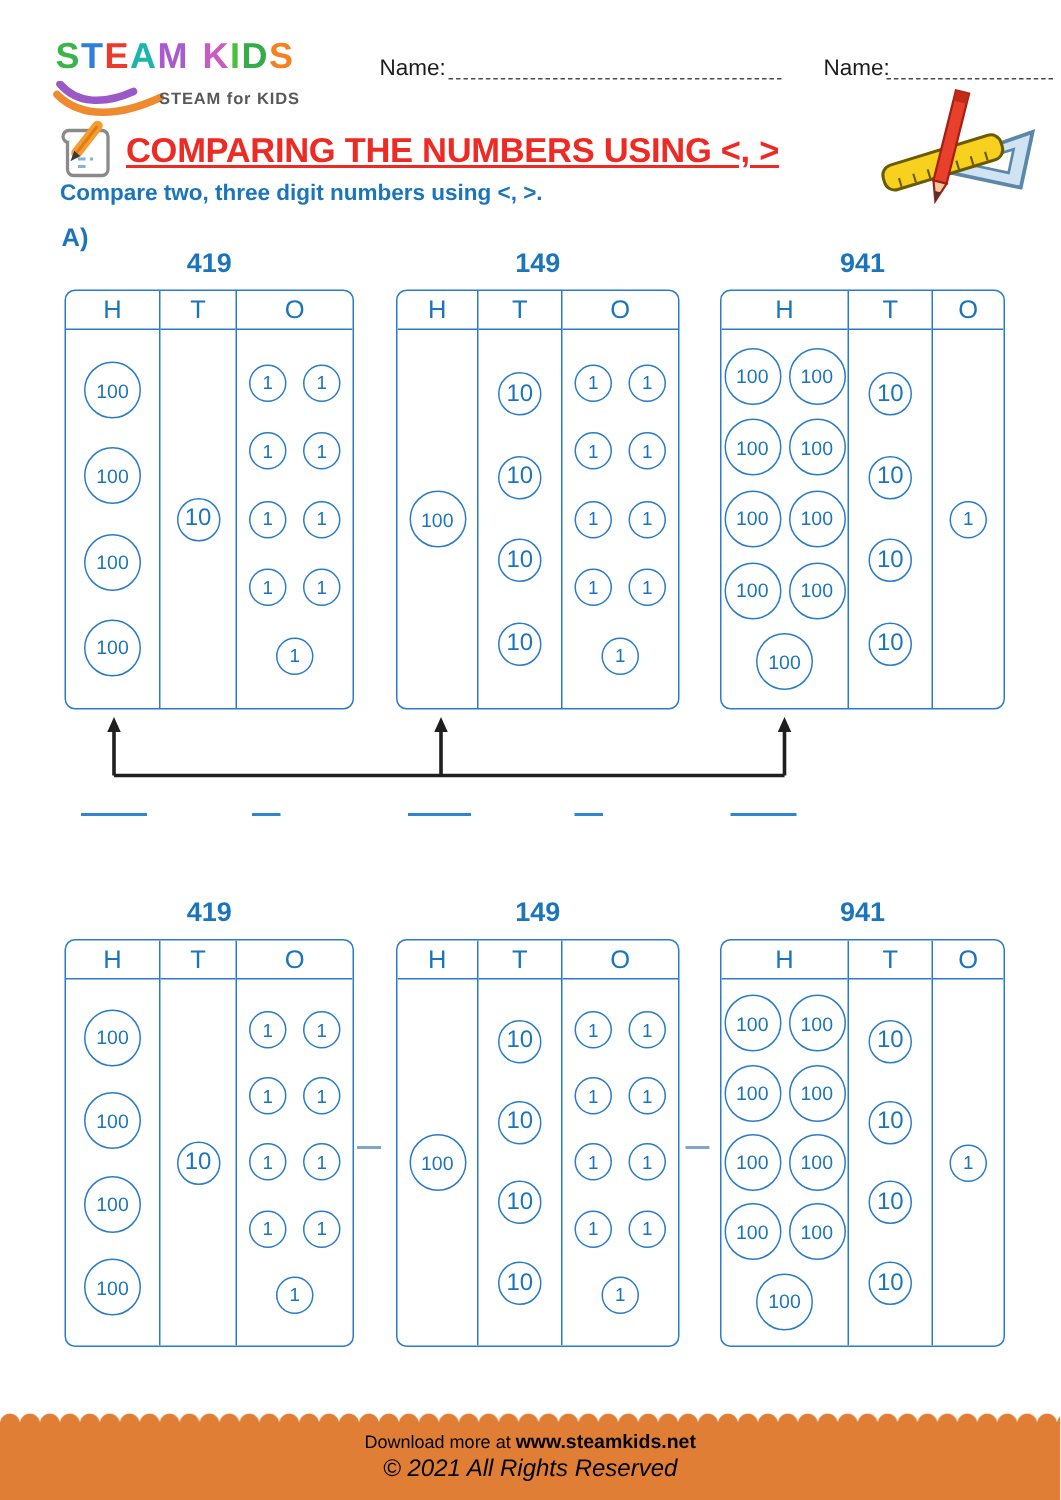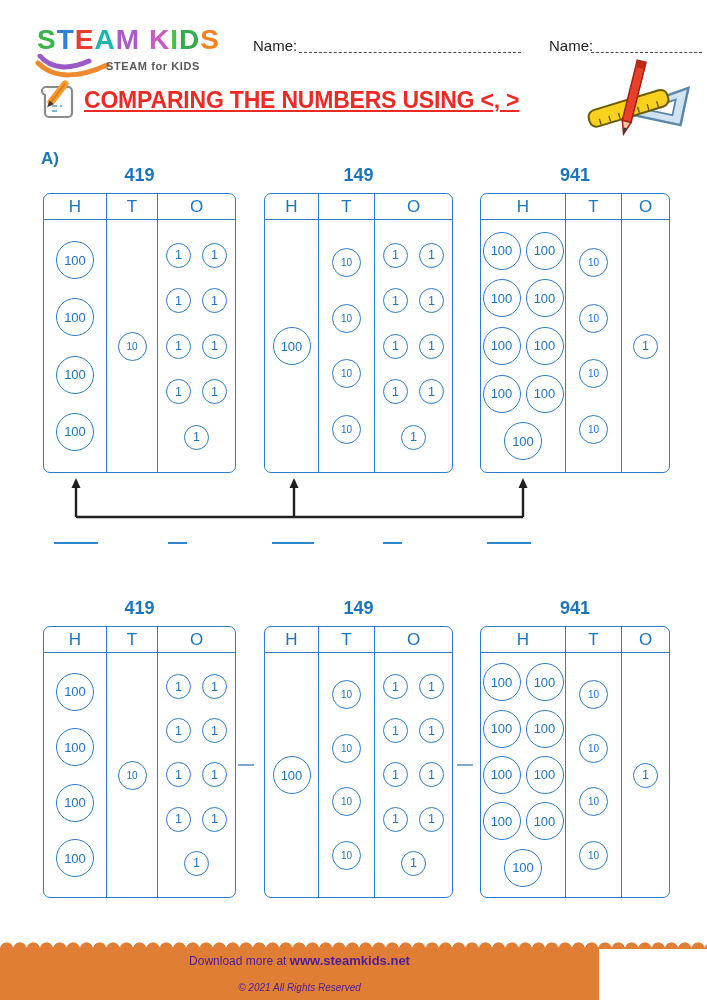--- a/index.html
+++ b/index.html
@@ -5,21 +5,21 @@
   * { margin:0; padding:0; box-sizing:border-box; }
   html,body { background:#ffffff; }
   #page {
     position:relative; width:707px; height:1000px; margin:0 auto;
     background:#ffffff; overflow:hidden;
     font-family:"Liberation Sans", sans-serif;
   }
   
   #logo-wordmark {
     position:absolute; left:37px; top:26px;
-    font-size:28px; font-weight:bold; letter-spacing:1px; line-height:1;text-decoration:underline;
+    font-size:24px; font-weight:bold; letter-spacing:1px; line-height:1;text-decoration:underline;
   }
   #logo-wordmark span { display:inline-block; }
   .logo-space { width:9px; }
   #logo-swoosh { position:absolute; left:35px; top:54px; }
   #logo-tagline {
     position:absolute; left:106px; top:60px;
     font-size:11px; font-weight:bold; color:#58595b; letter-spacing:0.6px;
   }
   .form-label { position:absolute; top:37px; font-size:15px; color:#1c1c1c; }
   #name-label { left:253px; }
@@ -70,46 +70,46 @@
   }
   .disc-row { display:flex; align-items:center; }
   .disc-row.o { gap:11px; }
   .disc-row.h { gap:5px; }
   .disc {
     border:1.5px solid var(--border-blue,#2a7cc9); border-radius:50%;
     display:flex; align-items:center; justify-content:center;
     color:var(--blue,#1b75bc); font-weight:500; background:#fff;
   }
   .disc.h { width:38px; height:38px; font-size:13px; }
-  .disc.t { width:29px; height:29px; font-size:10px; }
+  .disc.t { width:29px; height:29px; font-size:16px; }
   .disc.o { width:25px; height:25px; font-size:12.5px; }
   
   #bracket-arrows { position:absolute; left:0; top:476px; }
   .ans { position:absolute; top:542px; border-top:2.5px solid var(--blank-blue,#2e86cf); height:0; }
   #ans-1 { left:54px;  width:44px; }
   #cmp-1 { left:168px; width:19px; }
   #ans-2 { left:272px; width:42px; }
   #cmp-2 { left:383px; width:19px; }
   #ans-3 { left:487px; width:44px; }
   .row2-dash { position:absolute; top:764px; width:16px; height:0; border-top:2.5px solid var(--dash-blue,#7fa7cd); }
   #dash-1 { left:238px; }
   #dash-2 { left:457px; }
   
   #footer-scallops {
     position:absolute; left:0; top:940px; width:707px; height:9px;
     background-image:radial-gradient(circle at 50% 100%, var(--orange,#e17e36) 6.3px, rgba(0,0,0,0) 6.9px);
     background-size:13.3px 9px; background-repeat:repeat-x;
   }
   #footer-band {
-    position:absolute; left:0; top:948px; width:599px; height:52px;
-    background:var(--orange,#e17e36); color:#4c1d95; text-align:center;
+    position:absolute; left:0; top:948px; width:707px; height:52px;
+    background:var(--orange,#e17e36); color:#000000; text-align:center;
   }
   #footer-line1 { margin-top:5px; font-size:12px; }
   #footer-site { font-weight:bold; font-size:13px; }
-  #footer-line2 { margin-top:14px; font-size:10px; font-style:italic; }
+  #footer-line2 { margin-top:3px; font-size:16px; font-style:italic; }
 </style>
 </head>
 <body>
 
 <div id="page">
 
   <div id="logo-wordmark"><span style="color: rgb(59, 181, 74);">S</span><span style="color: rgb(46, 127, 217);">T</span><span style="color: rgb(236, 58, 46);">E</span><span style="color: rgb(26, 181, 173);">A</span><span style="color: rgb(169, 91, 205);">M</span><span class="logo-space"></span><span style="color: rgb(201, 91, 197);">K</span><span style="color: rgb(75, 191, 63);">I</span><span style="color: rgb(53, 171, 74);">D</span><span style="color: rgb(245, 130, 32);">S</span></div>
   <svg id="logo-swoosh" width="76" height="26" viewBox="0 0 76 26">
     <path d="M5 2 C16 15 34 16 54 7" stroke="#9b59c8" stroke-width="5" fill="none" stroke-linecap="round"></path>
     <path d="M3 9 C20 26 46 23 72 11" stroke="#ef8b2e" stroke-width="5" fill="none" stroke-linecap="round"></path>
@@ -149,20 +149,21 @@
       </g>
     </g>
     <g transform="rotate(14 46 40)">
       <rect x="42" y="2" width="9" height="62" fill="#e8402a" stroke="#a32013" stroke-width="1.5"></rect>
       <polygon points="42,64 51,64 46.5,77" fill="#f3c9a0" stroke="#a32013" stroke-width="1.5"></polygon>
       <polygon points="44.7,70.5 48.3,70.5 46.5,77" fill="#3a3a3a"></polygon>
       <rect x="42" y="2" width="9" height="7" fill="#c22a18"></rect>
     </g>
   </svg>
 
+  <div id="subtitle">Compare two, three digit numbers using &lt;, &gt;.</div>
   <div id="section-label">A)</div>
 
   <div id="row1" class="pv-row">
       <div class="pv-wrap" style="left: 43px;"><div class="pv-label">419</div><div class="pv-table" style="height: 280px;">
           <div class="pv-col" style="width: 63px;">
             <div class="pv-col-head">H</div>
             <div class="pv-col-body">
               <div class="disc-row h">
                 <div class="disc h">100</div>
               </div>

